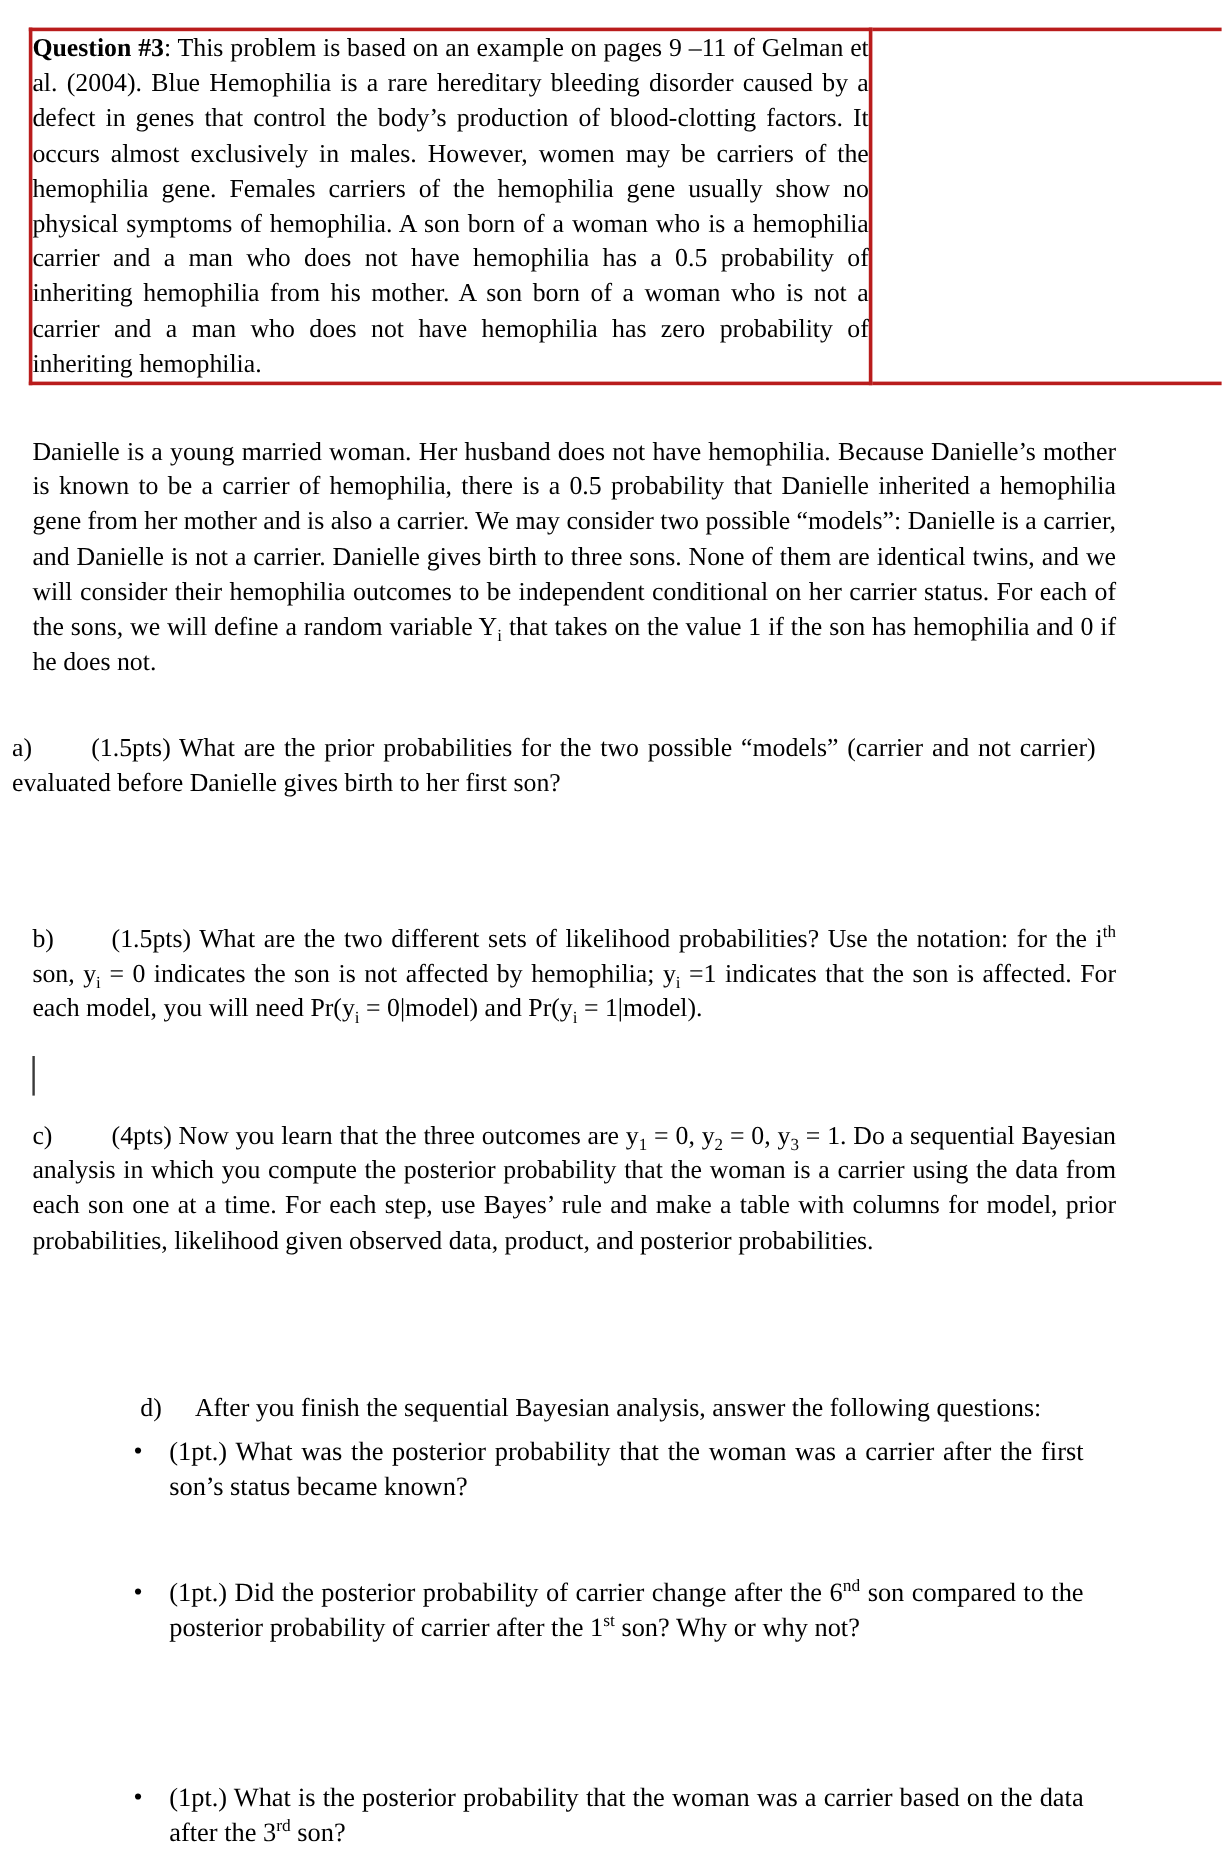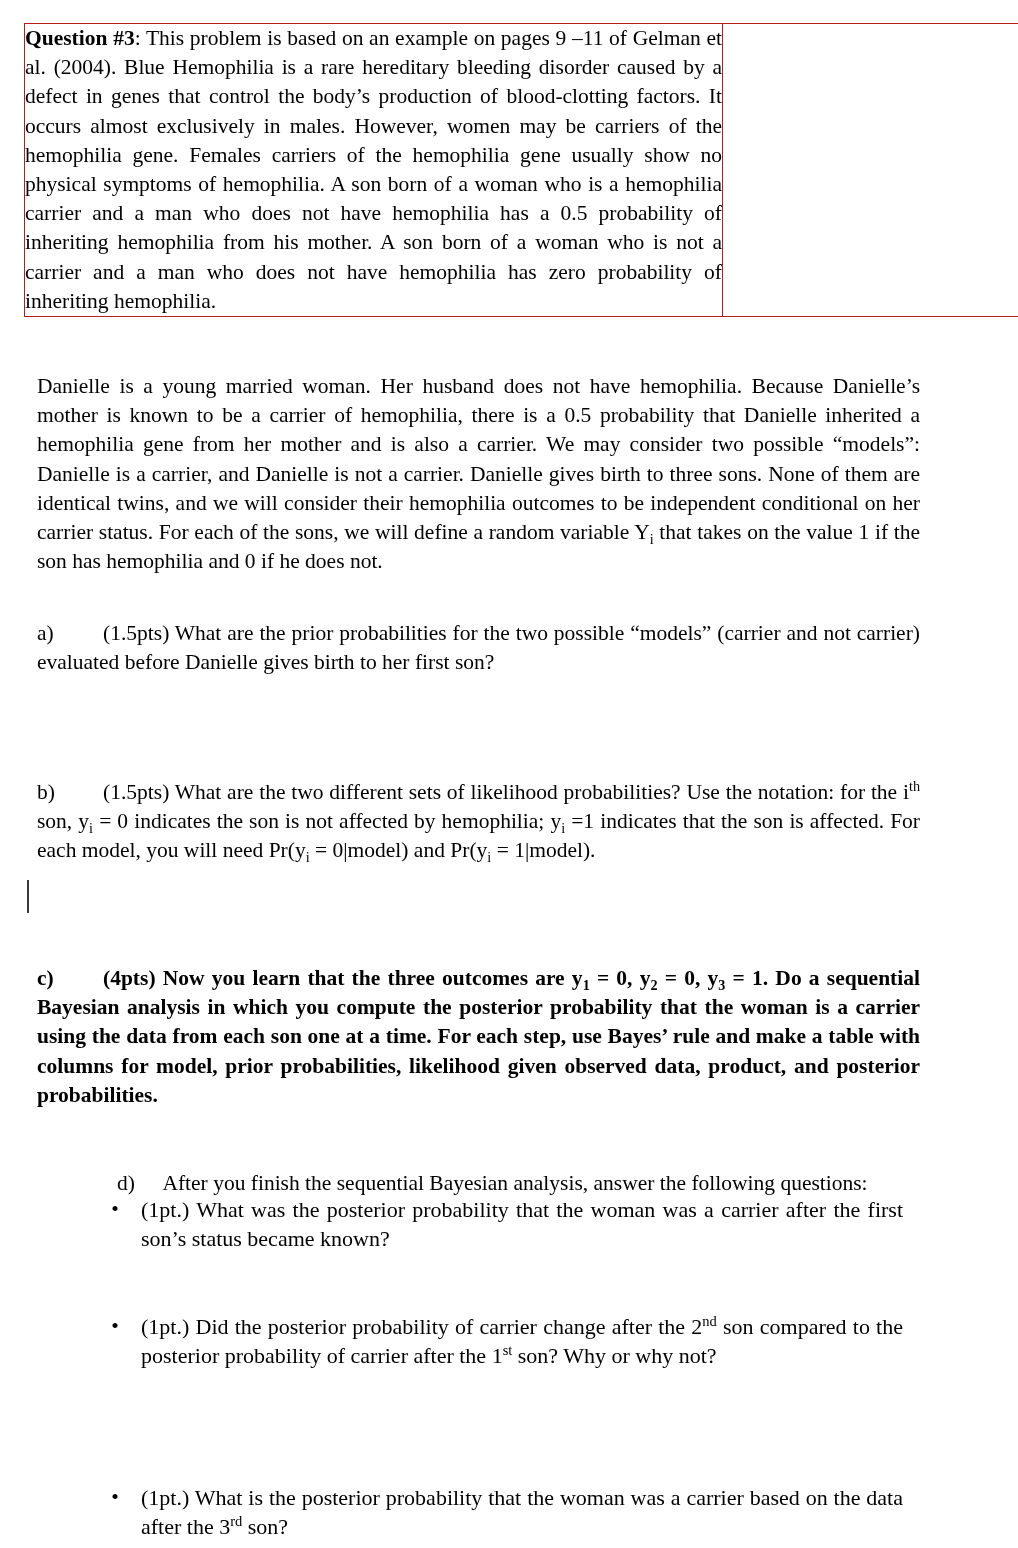--- a/index.html
+++ b/index.html
@@ -26,53 +26,53 @@
   
   .qtable {
     position: absolute;
     left: 24px;
     top: 23px;
     width: 1040px;      
     border-collapse: collapse;
     table-layout: fixed;
   }
   .qtable td {
-    border: 1px solid #b91c1c;
+    border: 3px solid #b91c1c;
     vertical-align: top;
     padding: 0;
   }
   .qcell-text {
     width: 697px;
     padding: 6px 8px 7px 9px;
   }
   .qcell-empty {
     width: 341px;
   }
   .qtable p {
     margin: 0;
     font-size: 21.5px;
     line-height: 29.2px;
     text-align: justify;
     text-justify: inter-word;
     hyphens: none;
   }
   .qtable p b { font-weight: bold; }
   .para {
-    margin: 10px;
+    margin: 0;
     font-size: 21.5px;
     line-height: 29.2px;
     text-align: justify;
     text-justify: inter-word;
   }
   .para-last-left { text-align: center; }
 
   .p-intro   { position: absolute; left: 27px; top: 362px;  width: 903px; }
-  .p-a       { position: absolute; left: 27px; top: 609px;  width: 903px; }
+  .p-a       { position: absolute; left: 10px; top: 609px;  width: 903px; }
   .p-b       { position: absolute; left: 27px; top: 768px;  width: 903px; }
-  .p-c       { position: absolute; left: 27px; top: 954px;  width: 903px; font-weight: bold; }
+  .p-c       { position: absolute; left: 27px; top: 932px;  width: 903px; }
   .p-d       { position: absolute; left: 27px; top: 1159px; width: 903px; }
 
   .bullet-row {
     position: absolute;
     display: block;
     width: 903px;
   }
   .bullet-row .dot {
     position: absolute;
     left: 108px;
@@ -157,21 +157,21 @@
     <p class="para para-last-left"><span class="label-wide">d)</span><span>After you finish the sequential Bayesian analysis, answer the following questions:</span></p>
   </div>
 
   <div class="bullet-row b1">
     <span class="dot">•</span>
     <span class="btext">(1pt.) What was the posterior probability that the woman was a carrier after the first son’s status became known?</span>
   </div>
 
   <div class="bullet-row b2">
     <span class="dot">•</span>
-    <span class="btext"><span>(1pt.) Did the posterior probability of carrier change after the 2</span><sup>nd</sup><span> son compared to the posterior probability of carrier after the 1</span><sup>st</sup><span> son? Why or why not?</span></span>
+    <span class="btext"><span>(1pt.) Did the posterior probability of carrier change after the 6</span><sup>nd</sup><span> son compared to the posterior probability of carrier after the 1</span><sup>st</sup><span> son? Why or why not?</span></span>
   </div>
 
   <div class="bullet-row b3">
     <span class="dot">•</span>
     <span class="btext"><span>(1pt.) What is the posterior probability that the woman was a carrier based on the data after the 3</span><sup>rd</sup><span> son?</span></span>
   </div>
 
 </div>
 
 </body></html>

